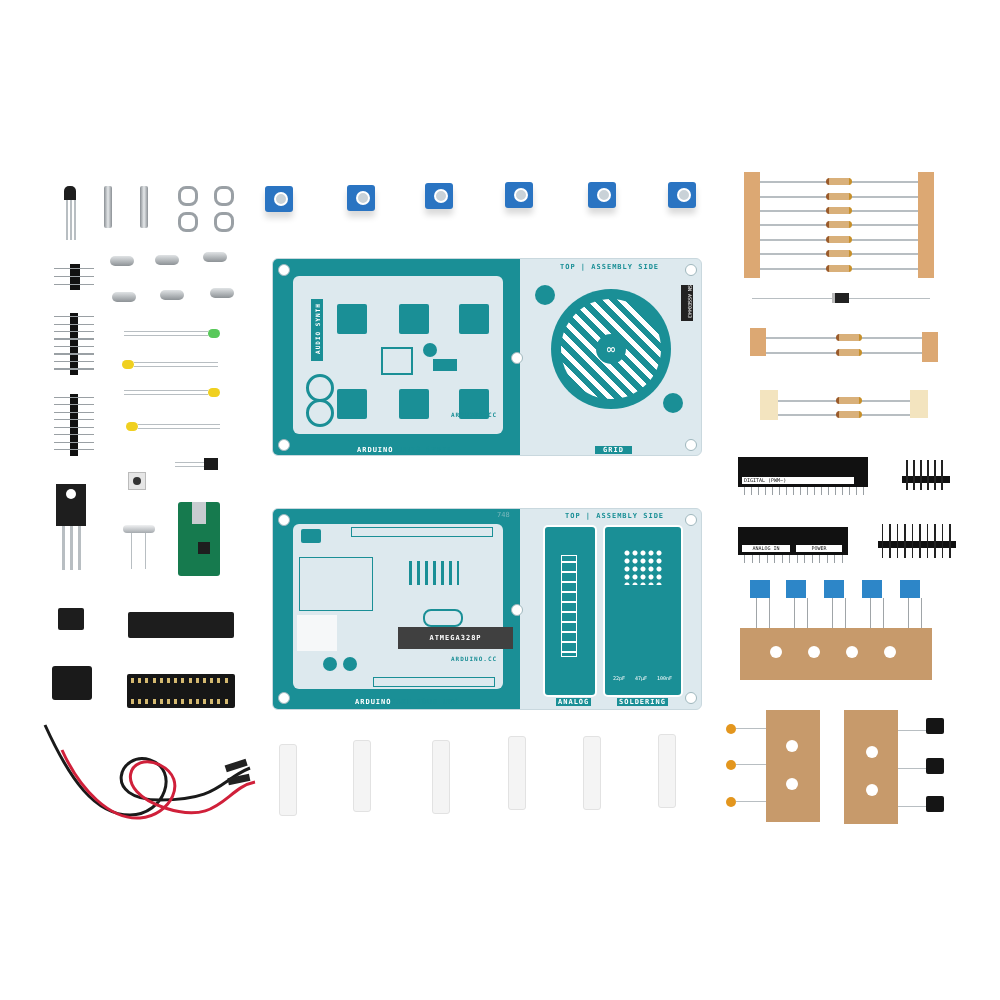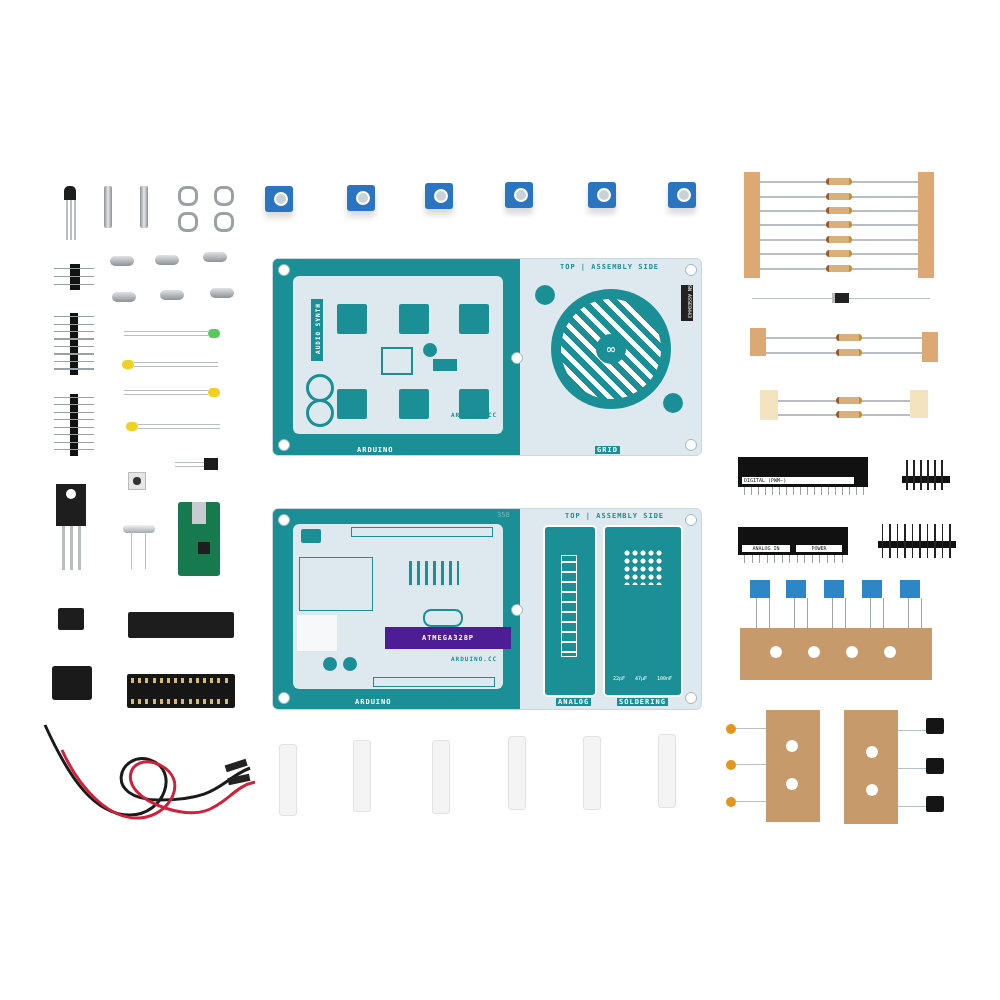--- a/index.html
+++ b/index.html
@@ -73,49 +73,49 @@
   <div class="tag" style="left:82px;top:187px;background:#1a8f96;color:#fff;padding:0 2px">ARDUINO</div>
   <div class="tag" style="left:122px;top:187px;color:#1a8f96">AUDIO SYNTH</div>
 
   <div class="abs silk" style="left:287px;top:4px">TOP | ASSEMBLY SIDE</div>
   <div class="abs" style="left:278px;top:30px;width:120px;height:120px;border-radius:50%;background:#1a8f96">
     <div class="abs" style="left:10px;top:10px;width:100px;height:100px;border-radius:50%;background:repeating-linear-gradient(45deg,#ffffff 0 5px,#1a8f96 5px 11px)"></div>
     <div class="abs" style="left:45px;top:45px;width:30px;height:30px;border-radius:50%;background:#1a8f96;color:#fff;font-size:14px;text-align:center;line-height:30px">∞</div>
   </div>
   <div class="abs" style="left:262px;top:26px;width:20px;height:20px;border-radius:50%;background:#1a8f96"></div>
   <div class="abs" style="left:390px;top:134px;width:20px;height:20px;border-radius:50%;background:#1a8f96"></div>
-  <div class="tag" style="left:322px;top:187px;background:#1a8f96;color:#fff;padding:0 2px">GRID</div>
+  <div class="tag" style="left:322px;top:187px;background:#1a8f96;color:#fff;padding:0 8px">GRID</div>
   <div class="abs" style="left:408px;top:26px;width:12px;height:36px;background:#222;color:#fff;font-size:5px;writing-mode:vertical-rl">SN ASSE0443</div>
 </div>
 
 <div class="pcb" style="left:272px;top:508px;width:428px;height:200px;background:#dde9ee;border:1px solid #c9d8de">
   <div class="abs teal" style="left:0;top:0;width:247px;height:200px">
     <div class="abs lightpcb" style="left:20px;top:15px;width:210px;height:165px;border-radius:6px"></div>
   </div>
   <div class="hole" style="left:5px;top:5px"></div>
   <div class="hole" style="left:5px;top:183px"></div>
   <div class="hole" style="left:238px;top:95px"></div>
   <div class="hole" style="left:412px;top:5px"></div>
   <div class="hole" style="left:412px;top:183px"></div>
   <div class="abs" style="left:78px;top:18px;width:140px;height:8px;border:1px solid #1a8f96"></div>
   <div class="abs" style="left:100px;top:168px;width:120px;height:8px;border:1px solid #1a8f96"></div>
   <div class="abs" style="left:28px;top:20px;width:20px;height:14px;background:#1a8f96;border-radius:2px"></div>
   <div class="abs" style="left:26px;top:48px;width:72px;height:52px;border:1px solid #1a8f96"></div>
   <div class="abs" style="left:24px;top:106px;width:40px;height:36px;background:#f6f8f9"></div>
   <div class="abs" style="left:136px;top:52px;width:50px;height:24px;background:repeating-linear-gradient(90deg,#1a8f96 0 3px,transparent 3px 8px)"></div>
   <div class="abs" style="left:150px;top:100px;width:36px;height:14px;border:2px solid #1a8f96;border-radius:8px"></div>
-  <div class="abs" style="left:112px;top:118px;width:126px;height:22px;background:#4c1d95">
+  <div class="abs" style="left:125px;top:118px;width:115px;height:22px;background:#404040">
     <div style="color:#fff;font-size:7px;font-weight:bold;text-align:center;line-height:22px;letter-spacing:1px">ATMEGA328P</div>
   </div>
   <div class="abs silk" style="left:178px;top:146px;font-size:6px">ARDUINO.CC</div>
   <div class="abs" style="left:50px;top:148px;width:14px;height:14px;border-radius:50%;background:#1a8f96"></div>
   <div class="abs" style="left:70px;top:148px;width:14px;height:14px;border-radius:50%;background:#1a8f96"></div>
   <div class="tag" style="left:80px;top:189px;background:#1a8f96;color:#fff;padding:0 2px">ARDUINO</div>
   <div class="tag" style="left:118px;top:189px;color:#1a8f96">MAKE YOUR UNO</div>
-  <div class="abs" style="left:224px;top:2px;font-size:7px;color:#7ab8bc">358</div>
+  <div class="abs" style="left:224px;top:2px;font-size:7px;color:#7ab8bc">748</div>
 
   <div class="abs silk" style="left:292px;top:3px">TOP | ASSEMBLY SIDE</div>
   <div class="abs teal" style="left:270px;top:16px;width:50px;height:168px;border-radius:5px;border:2px solid #fff">
     <div class="abs" style="left:16px;top:28px;width:14px;height:100px;border:1px solid #fff;background:repeating-linear-gradient(180deg,#1a8f96 0 5px,#ffffff 5px 7px,#1a8f96 7px 10px)"></div>
   </div>
   <div class="abs teal" style="left:330px;top:16px;width:76px;height:168px;border-radius:5px;border:2px solid #fff">
     <div class="abs" style="left:18px;top:22px;width:40px;height:36px;background:radial-gradient(circle,#fff 2px,transparent 3px) 0 0/8px 8px"></div>
     <div class="abs" style="left:8px;top:148px;font-size:5px;color:#fff">22pF</div>
     <div class="abs" style="left:30px;top:148px;font-size:5px;color:#fff">47µF</div>
     <div class="abs" style="left:52px;top:148px;font-size:5px;color:#fff">100nF</div>

